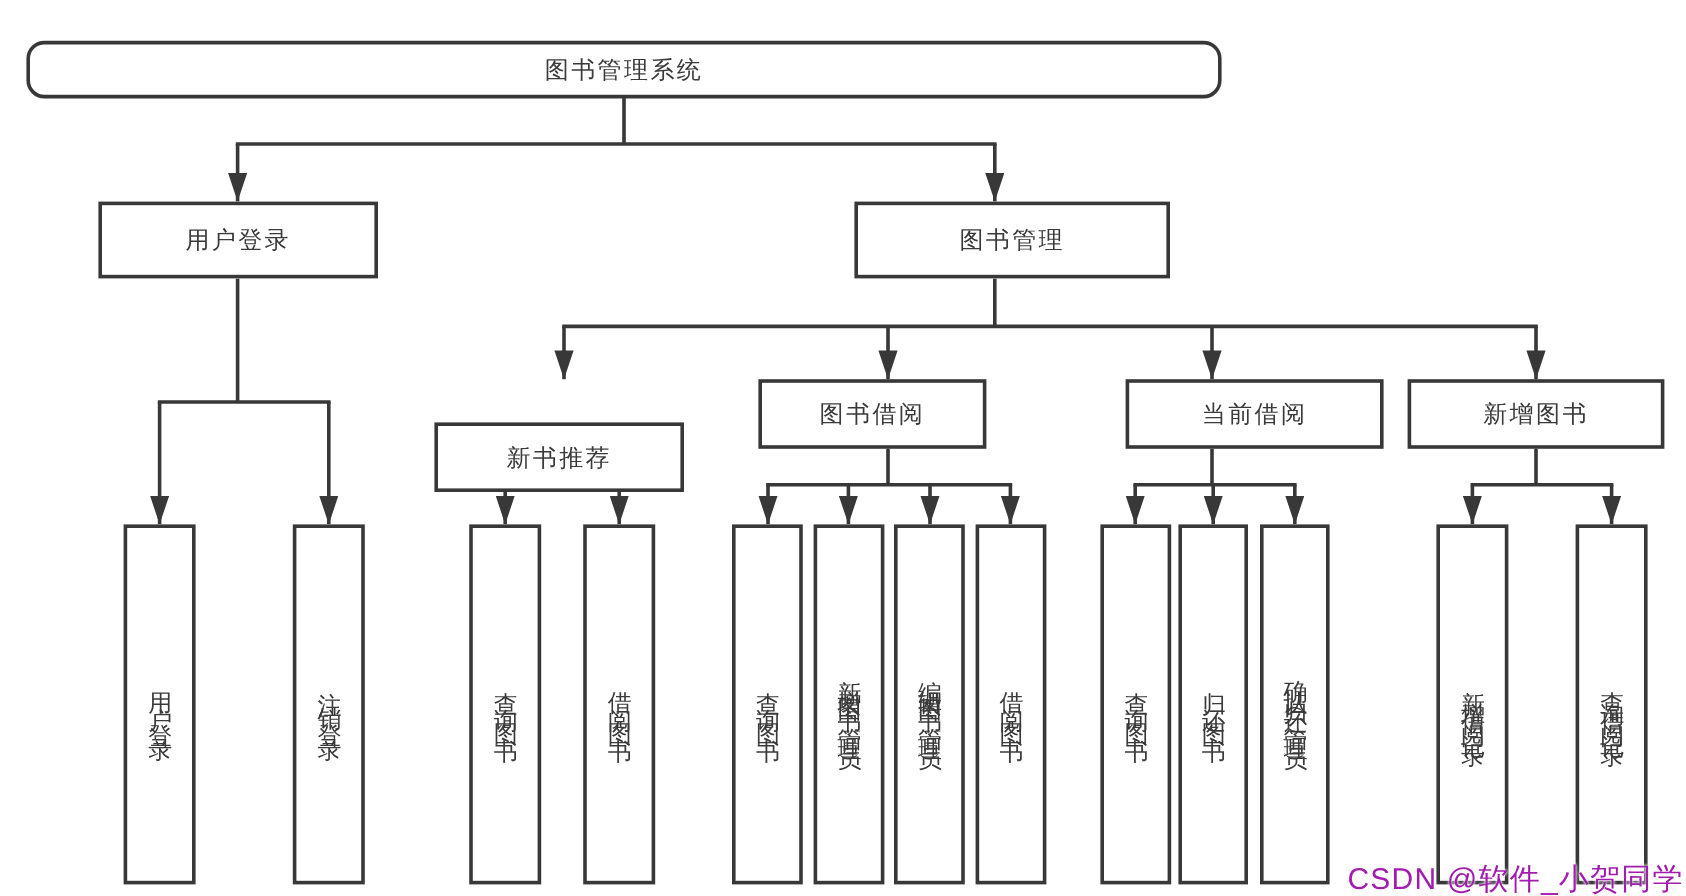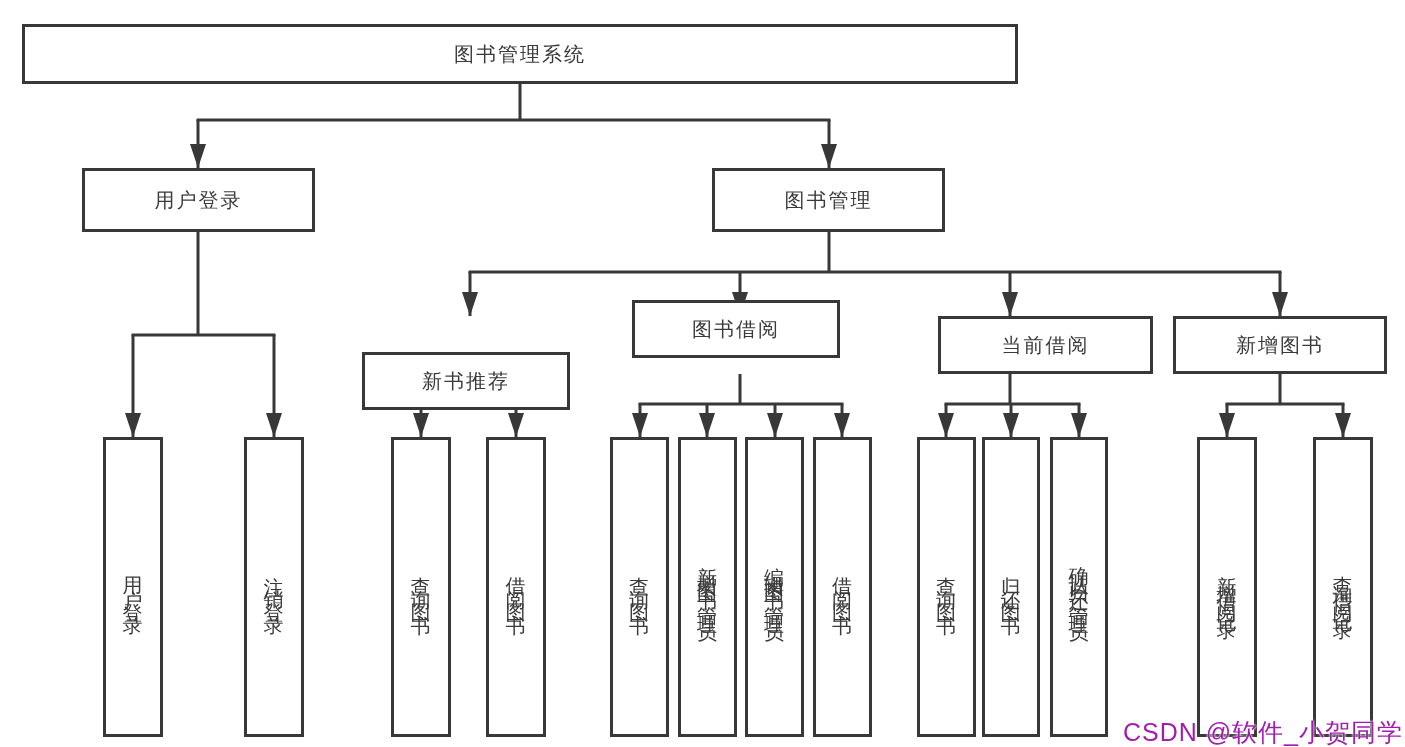--- a/index.html
+++ b/index.html
@@ -19,25 +19,25 @@
     background: #ffffff;
     display: flex;
     align-items: center;
     justify-content: center;
     color: #3a3a3a;
     font-size: 20px;
     z-index: 2;
     letter-spacing: 2px;
   }
   
-  .root  { left: 22px;   top: 24px;  width: 996px; height: 60px; }
+  .root  { left: 22px;   top: 34px;  width: 996px; height: 48px; border-radius: 15px; }
   .l2a   { left: 82px;   top: 168px; width: 233px; height: 64px; }
-  .l2b   { left: 712px;  top: 168px; width: 233px; height: 64px; text-align: right; }
+  .l2b   { left: 712px;  top: 168px; width: 263px; height: 64px; text-align: right; }
   .l3a   { left: 362px;  top: 316px; width: 208px; height: 58px; margin-top: 36px; }
-  .l3b   { left: 632px;  top: 300px; width: 208px; height: 58px; }
+  .l3b   { left: 632px;  top: 316px; width: 190px; height: 58px; }
   .l3c   { left: 903px;  top: 316px; width: 215px; height: 58px; margin-left: 35px; }
   .l3d   { left: 1173px; top: 316px; width: 214px; height: 58px; }
   
   .leaf  { top: 437px; height: 300px; }
   .leaf span {
     writing-mode: vertical-rl;
     text-orientation: mixed;
     white-space: nowrap;
     line-height: 1;
   }

